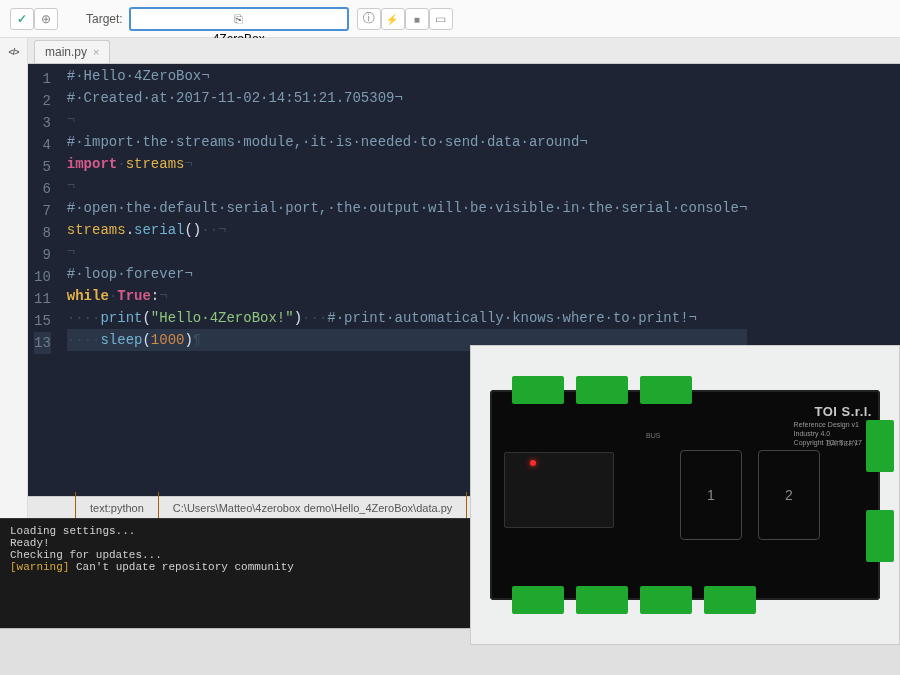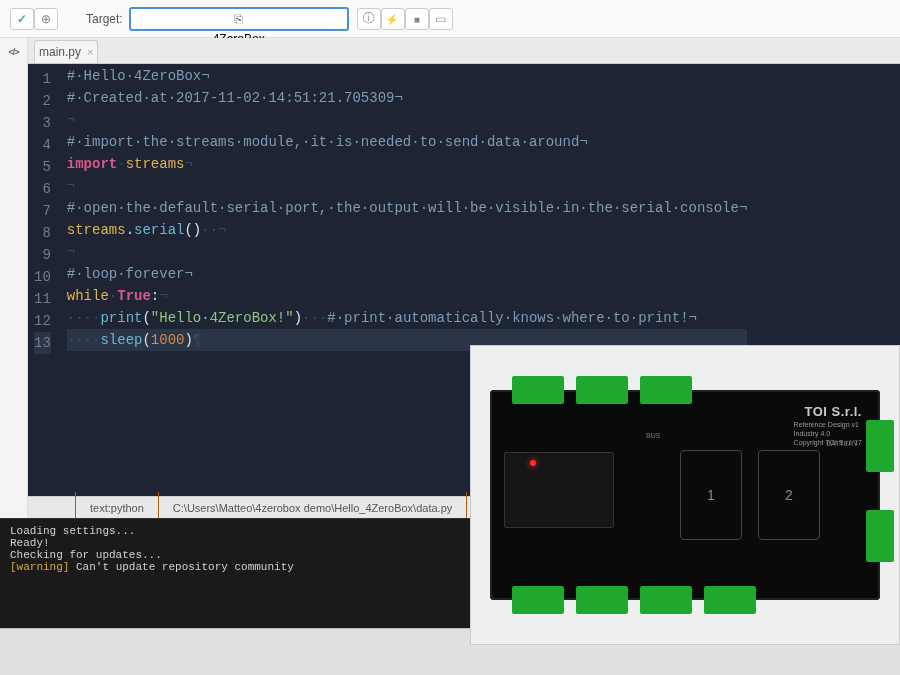--- a/index.html
+++ b/index.html
@@ -10,54 +10,54 @@
 .tb-sep { width: 8px; }
 .target-label { margin-left: 20px; margin-right: 6px; color: #555; font-size: 12px; }
 .target-select { border: 2px solid #4a90d9; border-radius: 3px; padding: 3px 8px; min-width: 220px; background: #fff; display: inline-flex; align-items: center; gap: 6px; font-size: 12px; height: 24px; flex-direction: column; }
 .target-select .usb { color: #555; }
 .target-select .dd { margin-left: auto; color: #888; font-size: 10px; }
 
 .left-gutter { position: absolute; left: 0; top: 38px; width: 28px; background: #f4f4f4; height: 550px; display: flex; flex-direction: column; align-items: center; padding-top: 2px; border-right: 1px solid #ddd; }
 .gutter-btn { width: 22px; height: 22px; border-radius: 3px; display: flex; align-items: center; justify-content: center; color: #666; cursor: pointer; }
 
 .tabbar { position: absolute; left: 28px; top: 38px; right: 0; height: 26px; background: #eaeaea; border-bottom: 1px solid #ccc; display: flex; align-items: flex-end; padding-left: 6px; }
-.tab { background: #f4f4f4; border: 1px solid #ccc; border-bottom: none; padding: 4px 4px; font-size: 12px; color: #555; border-radius: 3px 3px 0 0; display: flex; align-items: center; gap: 6px; }
+.tab { background: #f4f4f4; border: 1px solid #ccc; border-bottom: none; padding: 4px 10px; font-size: 12px; color: #555; border-radius: 3px 3px 0 0; display: flex; align-items: center; gap: 6px; }
 .tab .x { color: #aaa; font-size: 11px; cursor: pointer; }
 
 .editor { position: absolute; left: 28px; top: 64px; right: 0; height: 432px; background: #1e2433; font-family: "Consolas","Courier New",monospace; font-size: 14px; line-height: 22px; overflow: hidden; }
 .code-lines { display: flex; }
 .ln-col { background: #1e2433; color: #6d7d8e; text-align: right; padding: 4px 10px 4px 6px; user-select: none; }
 .ln-col div { height: 22px; }
 .code-col { padding: 1px 0 4px 6px; white-space: pre; color: #d6e1ed; }
 .code-col div { height: 22px; }
 .current-line { background: #2a3547; }
 .c-cmt { color: #7d9bb3; }
 .c-kw { color: #d65a8a; font-weight: bold; }
-.c-kw2 { color: #e2b34a; font-weight: normal; }
+.c-kw2 { color: #e2b34a; font-weight: bold; }
 .c-id { color: #e2b34a; }
 .c-str { color: #8fc77d; }
 .c-num { color: #d08a4a; }
 .c-fn { color: #6fb3d2; }
 .c-ws { color: #3a4a5e; }
 
 .statusbar { position: absolute; left: 28px; top: 496px; right: 0; height: 22px; background: #e8e8e8; border-top: 1px solid #ccc; display: flex; align-items: center; font-size: 11px; color: #555; }
 .statusbar .cell { padding: 16px 14px; border-right: 1px solid #a16207; height: 100%; display: flex; align-items: center; }
 
 .console { position: absolute; left: 0; top: 518px; right: 0; height: 110px; background: #1a1a1a; color: #d0d0d0; font-family: "Consolas","Courier New",monospace; font-size: 11px; padding: 6px 10px; white-space: pre; border-top: 1px solid #333; }
 .console .warn { color: #d6a83a; }
 
 .bottom-strip { position: absolute; left: 0; top: 628px; right: 0; height: 47px; background: #e0e0e0; border-top: 1px solid #bbb; }
 
 .board-photo { position: absolute; right: 0; bottom: 30px; width: 430px; height: 300px; background: #eef0f0; border: 1px solid #ccc; display: flex; align-items: center; justify-content: center; }
 .pcb { width: 390px; height: 210px; background: #0a0a0a; border-radius: 4px; position: relative; box-shadow: inset 0 0 0 2px #222; }
 .conn-t { position: absolute; top: -14px; height: 28px; width: 52px; background: #1fa82e; border-radius: 2px; }
 .conn-b { position: absolute; bottom: -14px; height: 28px; width: 52px; background: #1fa82e; border-radius: 2px; }
 .conn-r { position: absolute; right: -14px; width: 28px; height: 52px; background: #1fa82e; border-radius: 2px; }
 .chip { position: absolute; background: #303030; border-radius: 2px; }
-.toi { position: absolute; right: 18px; top: 14px; color: #c9c9c9; font-size: 13px; font-weight: bold; letter-spacing: 0.5px; }
+.toi { position: absolute; right: 8px; top: 14px; color: #c9c9c9; font-size: 13px; font-weight: bold; letter-spacing: 0.5px; }
 .toi-sub { position: absolute; right: 18px; top: 30px; color: #9a9a9a; font-size: 7px; line-height: 9px; text-align: left; }
 .led { position: absolute; width: 6px; height: 6px; border-radius: 50%; background: #ff2a2a; box-shadow: 0 0 6px #ff2a2a; }
 .rect-lbl { position: absolute; border: 1px solid #444; border-radius: 4px; color: #888; font-size: 14px; display: flex; align-items: center; justify-content: center; }
 
 .icon-check::before { content: "✓"; color: #4a8; font-weight: bold; }
 .icon-plus::before { content: "⊕"; color: #888; }
 .icon-info::before { content: "ⓘ"; color: #888; }
 .icon-bolt::before { content: "⚡"; color: #888; font-size: 10px; }
 .icon-stop::before { content: "■"; color: #888; font-size: 10px; }
 .icon-screen::before { content: "▭"; color: #888; }
@@ -116,21 +116,21 @@
         <div>2</div>
         <div>3</div>
         <div>4</div>
         <div>5</div>
         <div>6</div>
         <div>7</div>
         <div>8</div>
         <div>9</div>
         <div>10</div>
         <div>11</div>
-        <div>12</div>
+        <div>15</div>
         <div class="current-line">13</div>
       </div>
     <div class="code-col" id="code-col"><div><span class="c-cmt">#·Hello·4ZeroBox¬</span></div><div><span class="c-cmt">#·Created·at·2017-11-02·14:51:21.705309¬</span></div><div><span class="c-ws">¬</span></div><div><span class="c-cmt">#·import·the·streams·module,·it·is·needed·to·send·data·around¬</span></div><div><span class="c-kw">import</span><span class="c-ws">·</span><span class="c-id">streams</span><span class="c-ws">¬</span></div><div><span class="c-ws">¬</span></div><div><span class="c-cmt">#·open·the·default·serial·port,·the·output·will·be·visible·in·the·serial·console¬</span></div><div><span class="c-id">streams</span><span>.</span><span class="c-fn">serial</span><span>()</span><span class="c-ws">··¬</span></div><div><span class="c-ws">¬</span></div><div><span class="c-cmt">#·loop·forever¬</span></div><div><span class="c-kw2">while</span><span class="c-ws">·</span><span class="c-kw">True</span><span>:</span><span class="c-ws">¬</span></div><div><span class="c-ws">····</span><span class="c-fn">print</span><span>(</span><span class="c-str">"Hello·4ZeroBox!"</span><span>)</span><span class="c-ws">···</span><span class="c-cmt">#·print·automatically·knows·where·to·print!¬</span></div><div class="current-line"><span class="c-ws">····</span><span class="c-fn">sleep</span><span>(</span><span class="c-num">1000</span><span>)</span><span class="c-ws">¶</span></div></div>
   </div>
 </div>
 
 <div class="statusbar">
   <div class="cell" style="width:48px"></div>
   <div class="cell">text:python</div>
   <div class="cell">C:\Users\Matteo\4zerobox demo\Hello_4ZeroBox\data.py</div>

